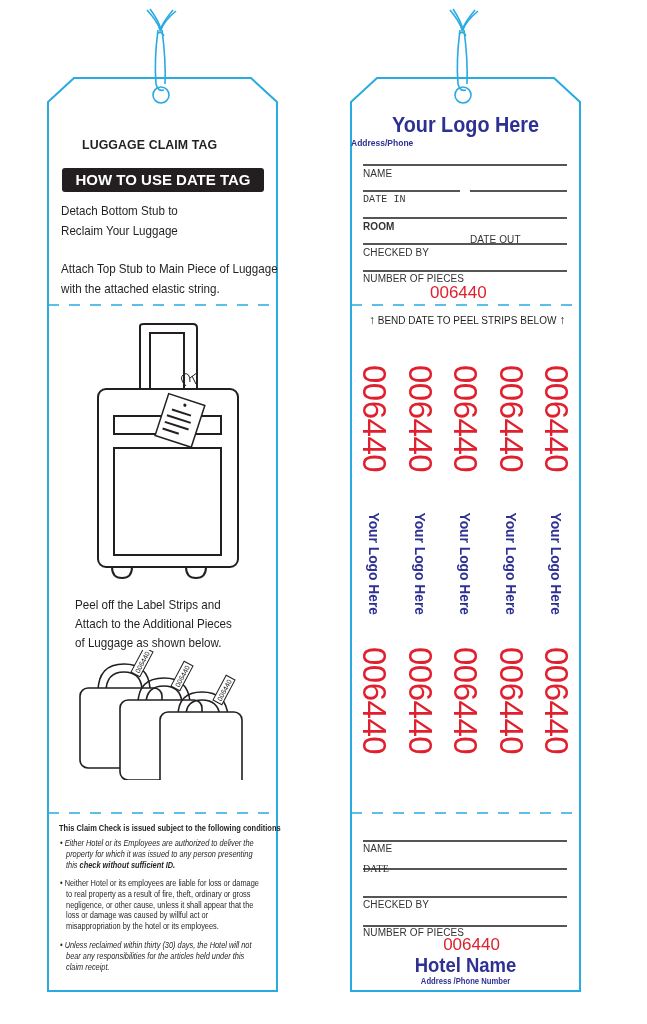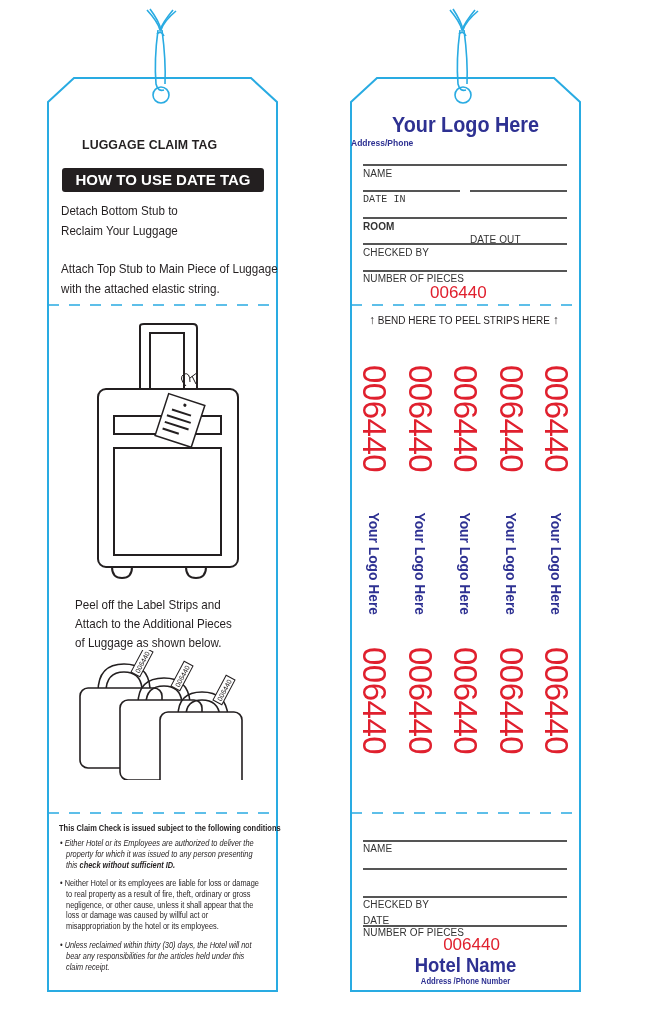--- a/index.html
+++ b/index.html
@@ -158,21 +158,21 @@
 <div class="field-line" style="left:363px; top:243px; width:204px;"></div>
 <div class="field-label" style="left:363px; top:247px;">CHECKED BY</div>
 
 <div class="field-line" style="left:363px; top:270px; width:204px;"></div>
 <div class="field-label" style="left:363px; top:273px;">NUMBER OF PIECES</div>
 
 <div class="abs serial" style="left:430px; top:283px; font-size:17px;">006440</div>
 
 <div class="abs bend" style="left:369px; top:313px;">
   <span style="font-weight:bold; font-size:12px;">↑</span>
-  <span>BEND HERE TO PEEL STRIPS HERE</span>
+  <span>BEND DATE TO PEEL STRIPS BELOW</span>
   <span style="font-weight:bold; font-size:12px;">↑</span>
 </div>
 
 <div class="vert vnum" style="left:358px; top:365px;">006440</div>
 <div class="vert vnum" style="left:404px; top:365px;">006440</div>
 <div class="vert vnum" style="left:449px; top:365px;">006440</div>
 <div class="vert vnum" style="left:495px; top:365px;">006440</div>
 <div class="vert vnum" style="left:540px; top:365px;">006440</div>
 
 <div class="vert vlogo" style="left:367px; top:508px;">Your Logo Here</div>
@@ -184,21 +184,21 @@
 <div class="vert vnum" style="left:358px; top:647px;">006440</div>
 <div class="vert vnum" style="left:404px; top:647px;">006440</div>
 <div class="vert vnum" style="left:449px; top:647px;">006440</div>
 <div class="vert vnum" style="left:495px; top:647px;">006440</div>
 <div class="vert vnum" style="left:540px; top:647px;">006440</div>
 
 <div class="field-line" style="left:363px; top:840px; width:204px;"></div>
 <div class="field-label" style="left:363px; top:843px;">NAME</div>
 
 <div class="field-line" style="left:363px; top:868px; width:204px;"></div>
-<div class="field-label" style="left:363px; top:915px;">DATE</div>
+<div class="field-label" style="left:363px; top:863px;font-family:Liberation Serif, serif;">DATE</div>
 
 <div class="field-line" style="left:363px; top:896px; width:204px;"></div>
 <div class="field-label" style="left:363px; top:899px;">CHECKED BY</div>
 
 <div class="field-line" style="left:363px; top:925px; width:204px;"></div>
 <div class="field-label" style="left:363px; top:927px;">NUMBER OF PIECES</div>
 
 <div class="abs serial" style="left:351px; top:935px; width:229px; text-align:center; font-size:17px; padding-left:12px; box-sizing:border-box;">006440</div>
 <div class="abs logo" style="left:351px; top:953px; width:229px; text-align:center; font-size:21px; transform:scaleX(0.88);">Hotel Name</div>
 <div class="abs logo" style="left:351px; top:976px; width:229px; text-align:center; font-size:9px; transform:scaleX(0.85);">Address /Phone Number</div>

